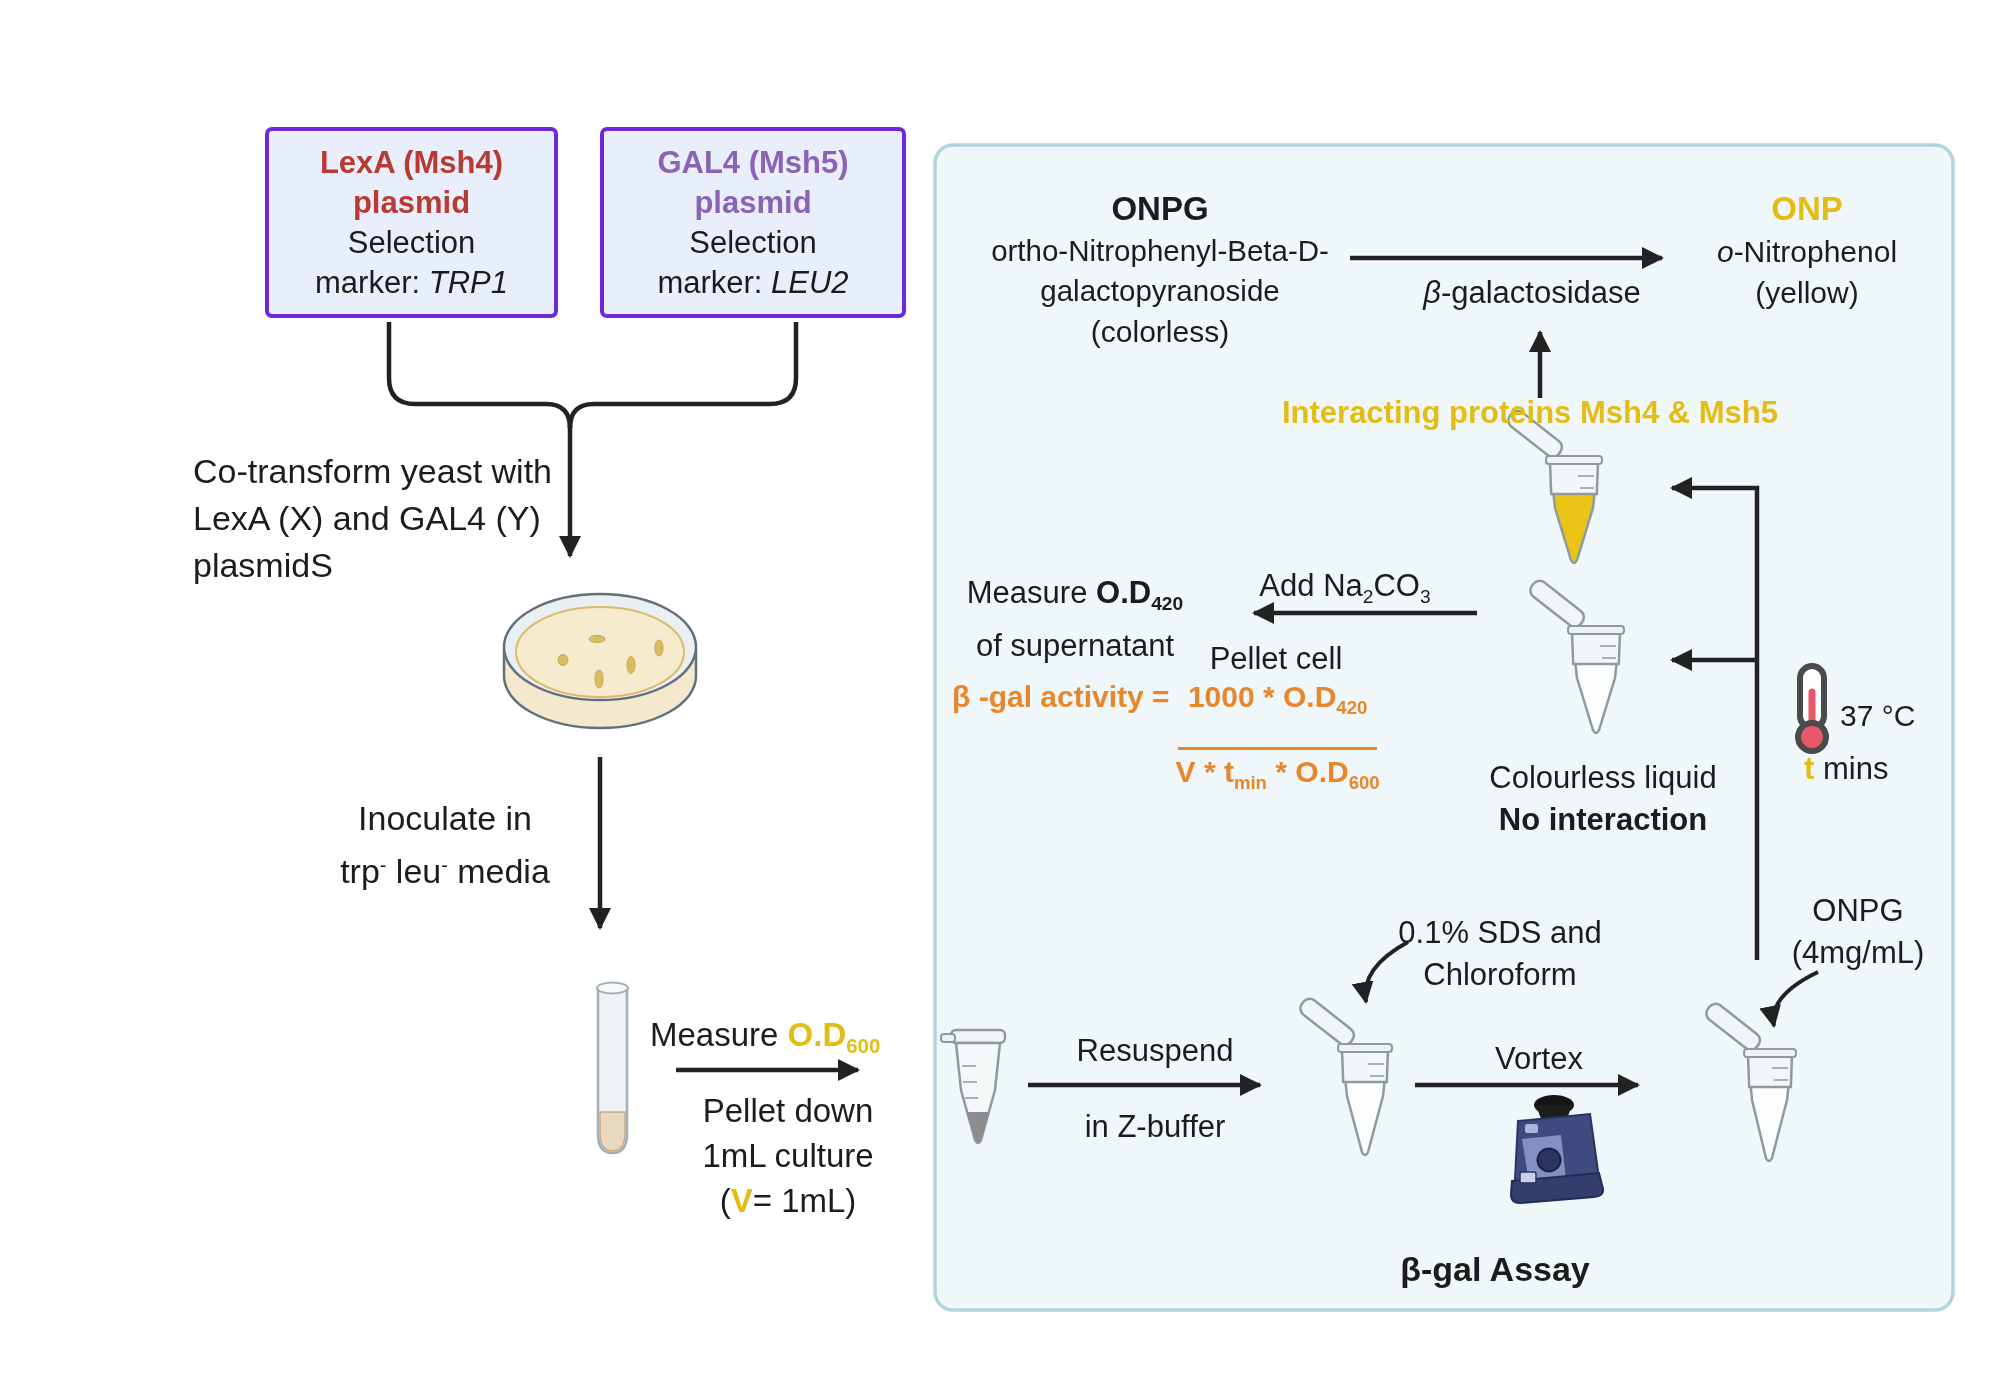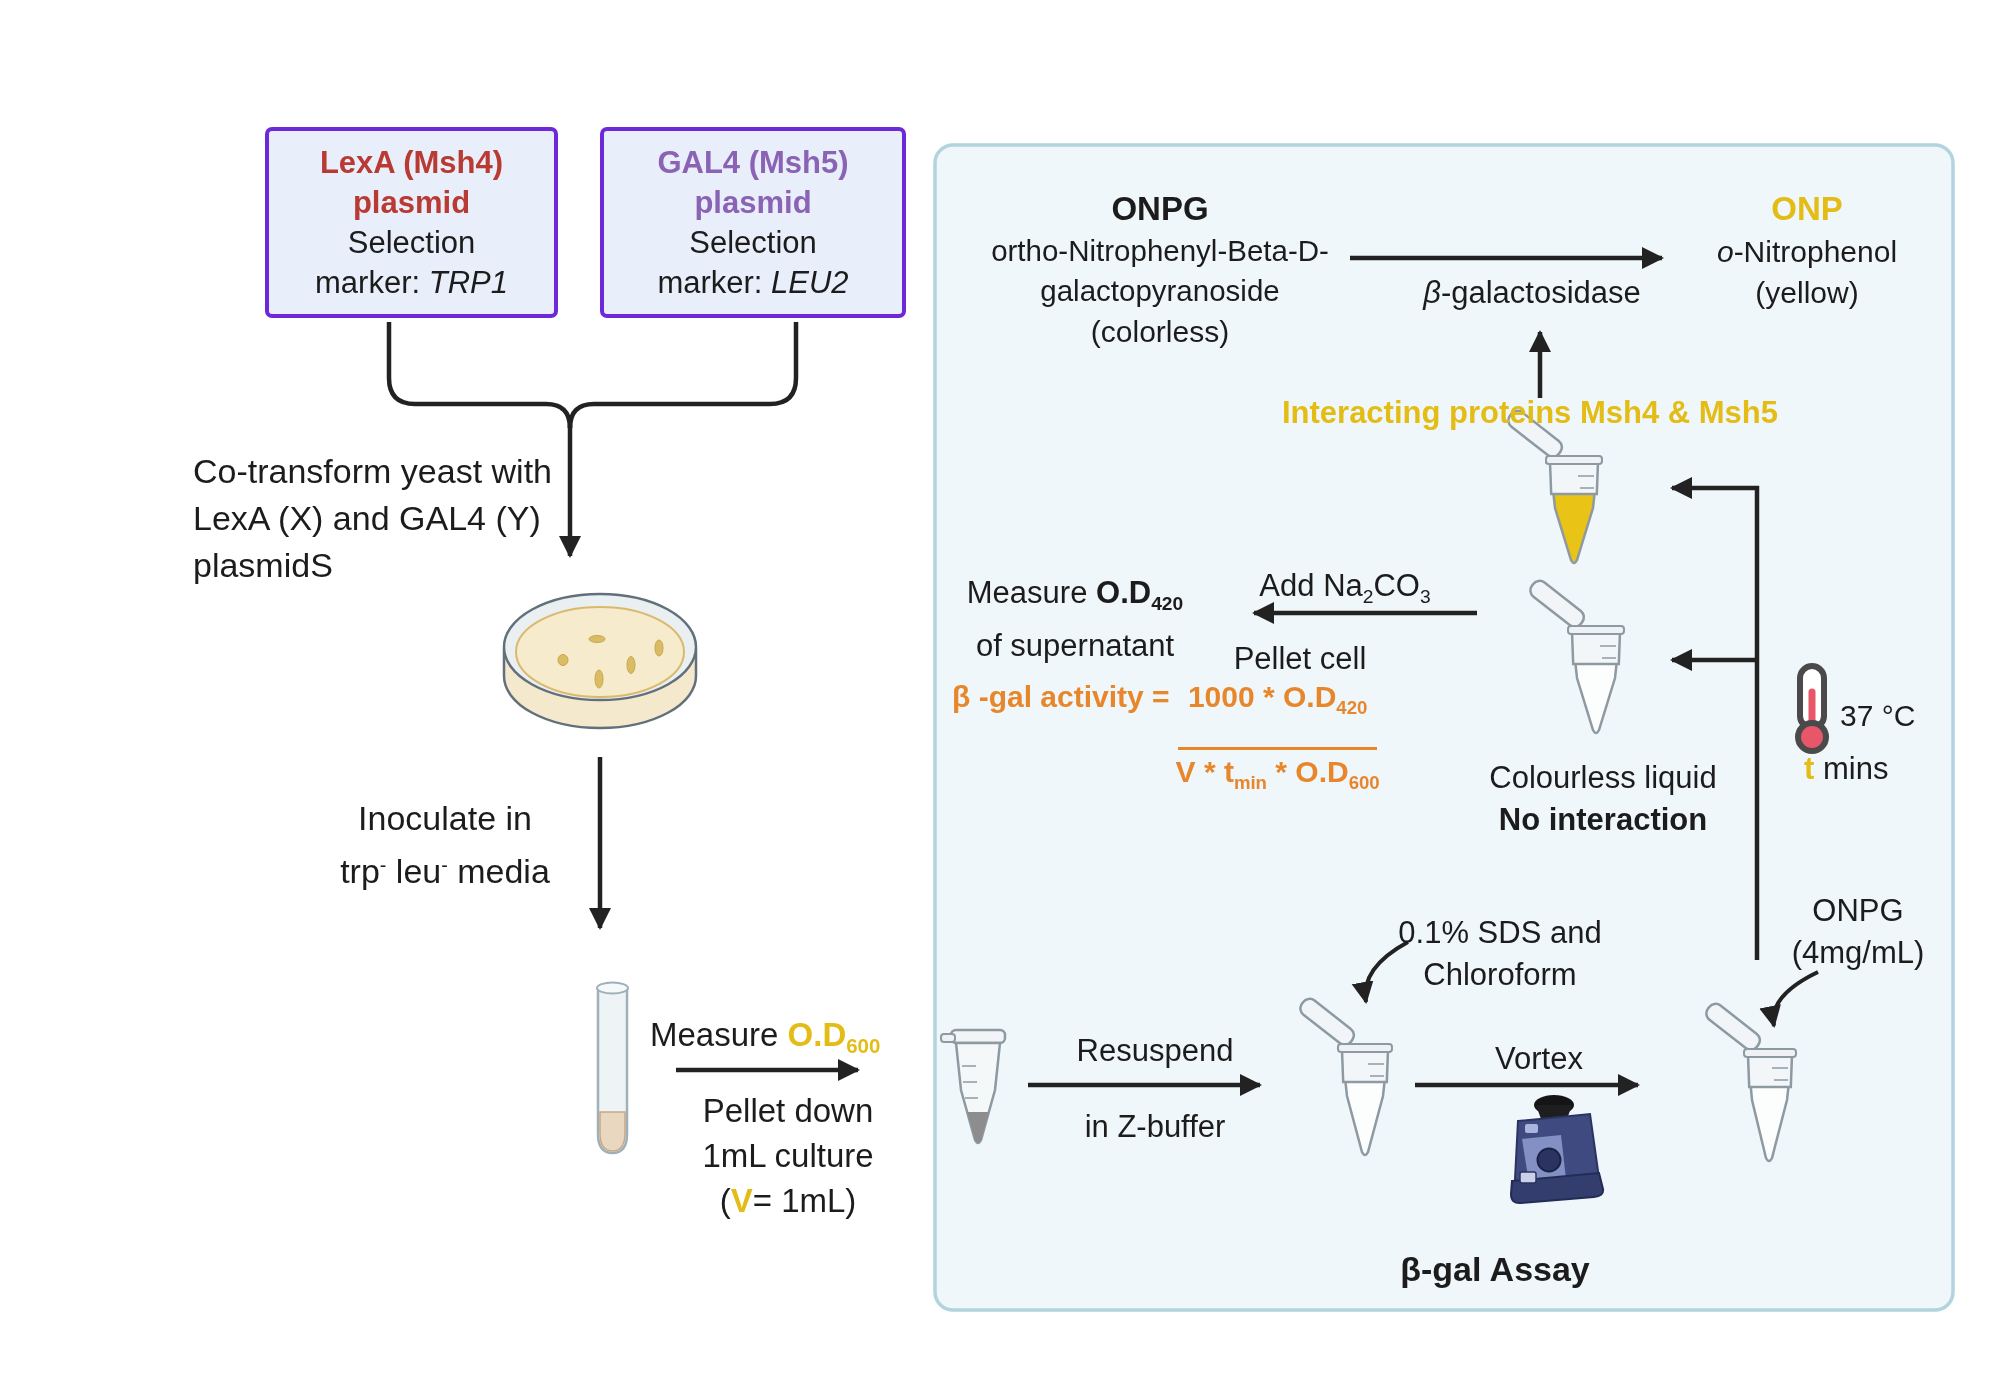--- a/index.html
+++ b/index.html
@@ -225,21 +225,21 @@
 
   <div class="txt ctr f31" style="left:945px;top:572px;width:260px;text-align:center;">
     <div><span>Measure </span><span class="b"><span>O.D</span><span class="sb">420</span></span></div>
     <div>of supernatant</div>
   </div>
 
   <div class="txt ctr f31" style="left:1225px;top:565px;width:240px;">
     <span>Add Na</span><span class="sb">2</span><span>CO</span><span class="sb">3</span>
   </div>
 
-  <div class="txt ctr f31" style="left:1200px;top:638px;width:200px;">Pellet cell</div>
+  <div class="txt ctr f31" style="left:1176px;top:638px;width:200px;">Pellet cell</div>
 
   <div class="txt formula" style="left:952px;top:678px;">
     <span>β -gal activity = </span>
     <span class="frac">
       <span class="num"><span>1000 * O.D</span><span class="sb">420</span></span>
       <span class="den"><span>V * t</span><span class="sb">min</span><span> * O.D</span><span class="sb">600</span></span>
     </span>
   </div>
 
   <div class="txt ctr f31" style="left:1450px;top:757px;width:306px;">

